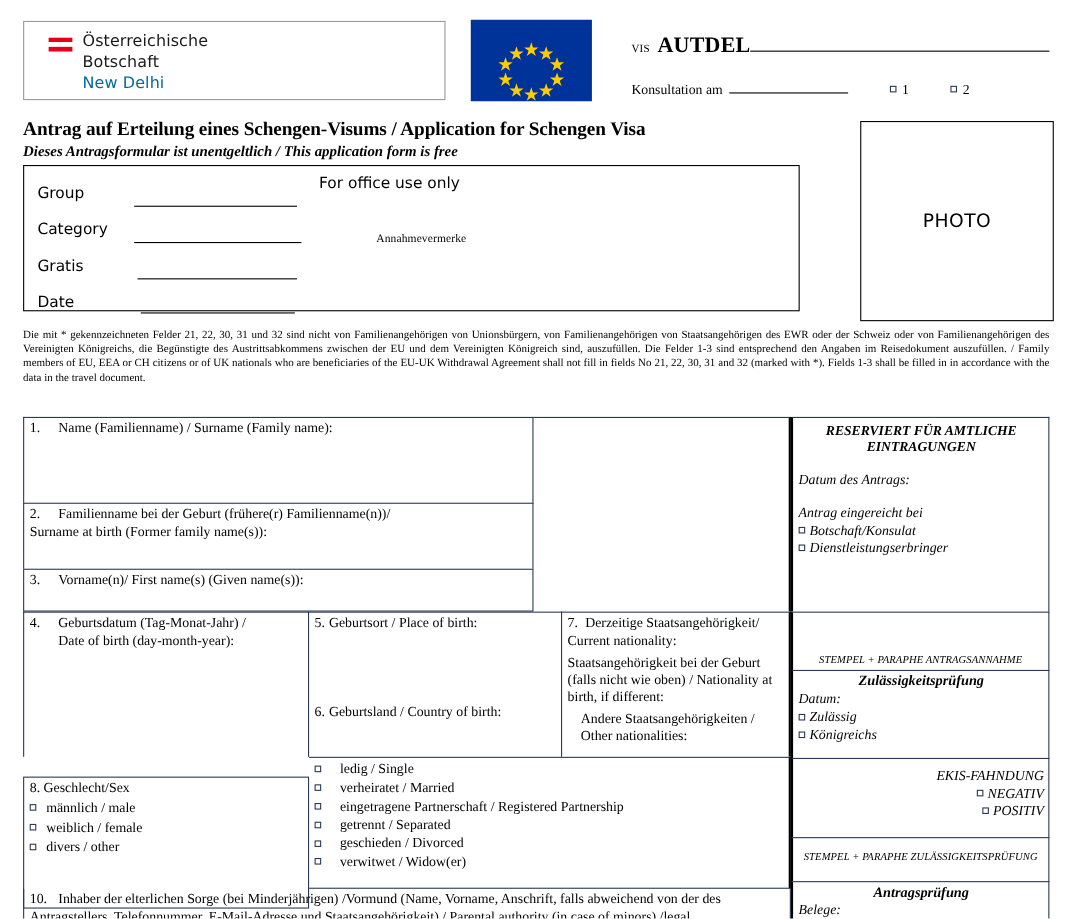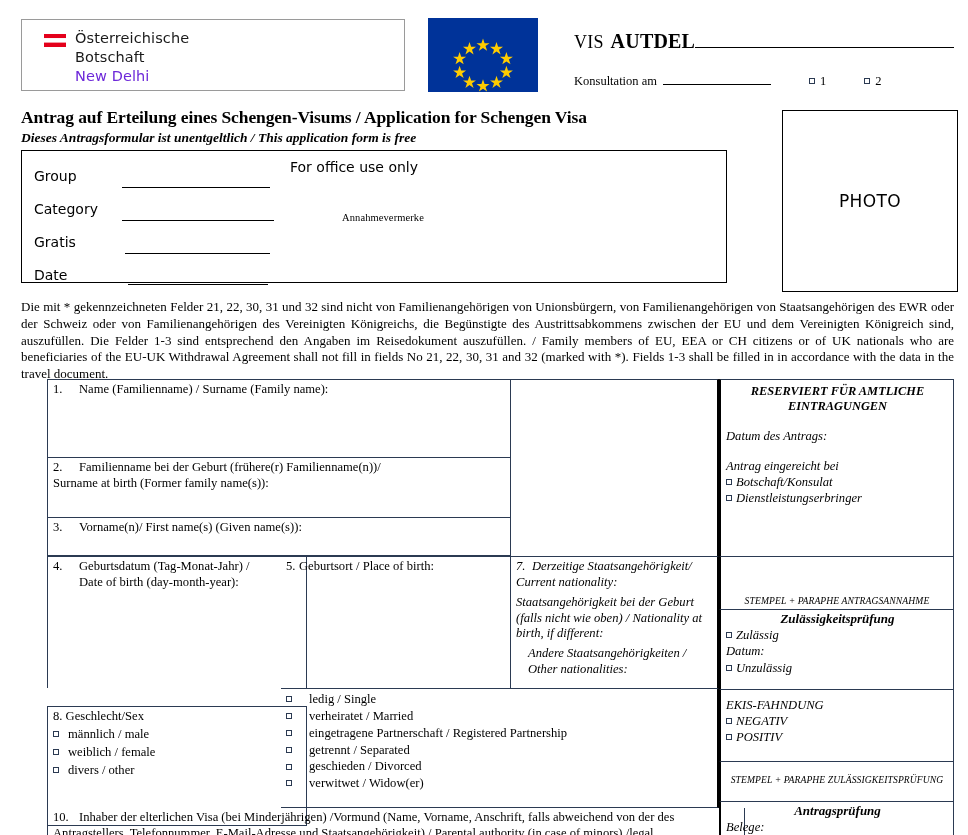--- a/index.html
+++ b/index.html
@@ -50,40 +50,40 @@
     font-family: "DejaVu Sans", sans-serif;
     line-height: 1.30;
   }
   .emb-l1, .emb-l2 {
     font-size: 14.5px;
     color: #1a1a1a;
     letter-spacing: .1px;
   }
   .emb-l3 {
     font-size: 14.5px;
-    color: #6d28d9;
+    color: #0369a1;
     letter-spacing: .1px;
   }
   .eu-flag {
     position: absolute;
     left: 428px; top: 18px;
     width: 110px; height: 74px;
     background: #003399;
   }
   .vis-area {
     position: absolute;
     left: 574px; top: 30px;
     width: 380px;
   }
   .vis-row {
     display: flex;
     align-items: baseline;
   }
   .vis-label {
-    font-size: 18px;
+    font-size: 10px;
     font-variant: small-caps;
     letter-spacing: .2px;
     margin-right: 7px;
   }
   .vis-code {
     font-size: 20px;
     font-weight: bold;
     letter-spacing: .2px;
   }
   .vis-rule {
@@ -187,40 +187,40 @@
     font-family: "DejaVu Sans", sans-serif;
     font-size: 17px;
     letter-spacing: .4px;
   }
 
   
   .disclaimer {
     position: absolute;
     left: 21px; top: 299px;
     width: 933px;
-    font-size: 13px;
+    font-size: 10px;
     line-height: 1.29;
     text-align: justify;
   }
 
   
   .tbl {
     position: absolute;
     left: 21px; top: 379px;
     width: 933px; height: 456px;
     box-sizing: border-box;
   }
   .cell {
     position: absolute;
     box-sizing: border-box;
     font-size: 12.6px;
     line-height: 1.26;
     overflow: hidden;
   }
-  .bl { border-left: 1.2px solid #2b3a52; margin-left: 26px; }
+  .bl { border-left: 1.2px solid #2b3a52; }
   .br { border-right: 1.2px solid #2b3a52; }
   .bt { border-top: 1.2px solid #2b3a52; }
   .bb { border-bottom: 1.2px solid #2b3a52; }
   .thick-r { border-right: 2.2px solid #000; }
   .thick-l { border-left: 2.2px solid #000; }
   .cell .pad { padding: 2px 4px 2px 5px; }
 
   .numlead { display: inline-block; }
 
   
@@ -370,23 +370,26 @@
       <div class="pad">
         <span class="numlead" style="width:26px;">4.</span><span>Geburtsdatum (Tag-Monat-Jahr) /</span>
         <div style="padding-left:26px;">Date of birth (day-month-year):</div>
       </div>
     </div>
 
     <div class="cell bt br" style="left:260px; top:177px; width:230px; height:132px;">
       <div class="pad">
         <span class="numlead" style="width:13px;">5.</span><span>Geburtsort / Place of birth:</span>
       </div>
-    </div>
-
-    <div class="cell bt thick-r" style="left:490px; top:177px; width:208px; height:132px;font-style:italic;">
+      <div class="pad" style="position:absolute; left:0; top:81px;">
+        <span class="numlead" style="width:13px;">6.</span><span>Geburtsland / Country of birth:</span>
+      </div>
+    </div>
+
+    <div class="cell bt thick-r" style="left:490px; top:177px; width:208px; height:132px;">
       <div class="pad">
         <div style="text-indent:0;"><span class="numlead" style="width:16px;">7.</span><span>Derzeitige Staatsangehörigkeit/  Current nationality:</span></div>
         <div style="margin-top:4px;">Staatsangehörigkeit bei der Geburt (falls  nicht wie oben) / Nationality at birth, if different:</div>
         <div style="margin-top:4px;margin-left:12px;">Andere Staatsangehörigkeiten / Other nationalities:</div>
       </div>
     </div>
 
     <div class="cell bl bt br bb" style="left:0; top:327px; width:260px; height:120px;">
       <div class="pad">
         <div><span>8.</span> <span>Geschlecht/Sex</span></div>
@@ -403,21 +406,21 @@
         <div class="opt ms-opt" style="margin-top:1px;"><span class="sq"></span><span>eingetragene Partnerschaft / Registered Partnership</span></div>
         <div class="opt ms-opt" style="margin-top:1px;"><span class="sq"></span><span>getrennt / Separated</span></div>
         <div class="opt ms-opt" style="margin-top:1px;"><span class="sq"></span><span>geschieden / Divorced</span></div>
         <div class="opt ms-opt" style="margin-top:1px;"><span class="sq"></span><span>verwitwet / Widow(er)</span></div>
 
       </div>
     </div>
 
     <div class="cell bl br" style="left:0; top:429px; width:698px; height:27px;">
       <div class="pad">
-        <span class="numlead" style="width:26px;">10.</span><span>Inhaber der elterlichen Visa (bei Minderjährigen) /Vormund (Name, Vorname, Anschrift, falls abweichend von der des</span>
+        <span class="numlead" style="width:26px;">10.</span><span>Inhaber der elterlichen Sorge (bei Minderjährigen) /Vormund (Name, Vorname, Anschrift, falls abweichend von der des</span>
         <div>Antragstellers, Telefonnummer, E-Mail-Adresse und Staatsangehörigkeit) / Parental authority (in case of minors) /legal</div>
       </div>
     </div>
 
     <div class="cell bt br" style="left:698px; top:0; width:235px; height:177px; border-left:2.2px solid #000;">
       <div class="pad" style="padding-top:4px;">
         <div class="res-hdr">RESERVIERT FÜR AMTLICHE</div>
         <div class="res-hdr">EINTRAGUNGEN</div>
         <div class="res-txt" style="margin-top:14px;">Datum des Antrags:</div>
         <div class="res-txt" style="margin-top:14px;">Antrag eingereicht bei</div>
@@ -426,27 +429,27 @@
       </div>
     </div>
 
     <div class="cell bt br thick-l" style="left:698px; top:177px; width:235px; height:53px;">
       <div class="stempel" style="position:absolute; left:0; right:0; bottom:2px;">STEMPEL + PARAPHE ANTRAGSANNAHME</div>
     </div>
 
     <div class="cell bt br thick-l" style="left:698px; top:230px; width:235px; height:80px;">
       <div class="pad" style="padding-top:1px;">
         <div class="res-sub">Zulässigkeitsprüfung</div>
+        <div class="res-txt">Datum:</div>
         <div class="res-txt chk-line"><span class="sq"></span><span>Zulässig</span></div>
-        <div class="res-txt">Datum:</div>
-        <div class="res-txt chk-line"><span class="sq"></span><span>Unzulässig</span></div>
-      </div>
-    </div>
-
-    <div class="cell bt br thick-l" style="left:698px; top:310px; width:235px; height:72px;">
+        <div class="res-txt chk-line"><span class="sq"></span><span>Königreichs</span></div>
+      </div>
+    </div>
+
+    <div class="cell bt br thick-l" style="left:698px; top:310px; width:235px; height:72px;text-align:right;">
       <div class="pad" style="padding-top:7px;">
         <div class="res-txt">EKIS-FAHNDUNG</div>
         <div class="res-txt chk-line"><span class="sq"></span><span>NEGATIV</span></div>
         <div class="res-txt chk-line"><span class="sq"></span><span>POSITIV</span></div>
       </div>
     </div>
 
     <div class="cell bt br thick-l" style="left:698px; top:382px; width:235px; height:40px;">
       <div class="stempel" style="position:absolute; left:0; right:0; bottom:15px;">STEMPEL + PARAPHE ZULÄSSIGKEITSPRÜFUNG</div>
     </div>

